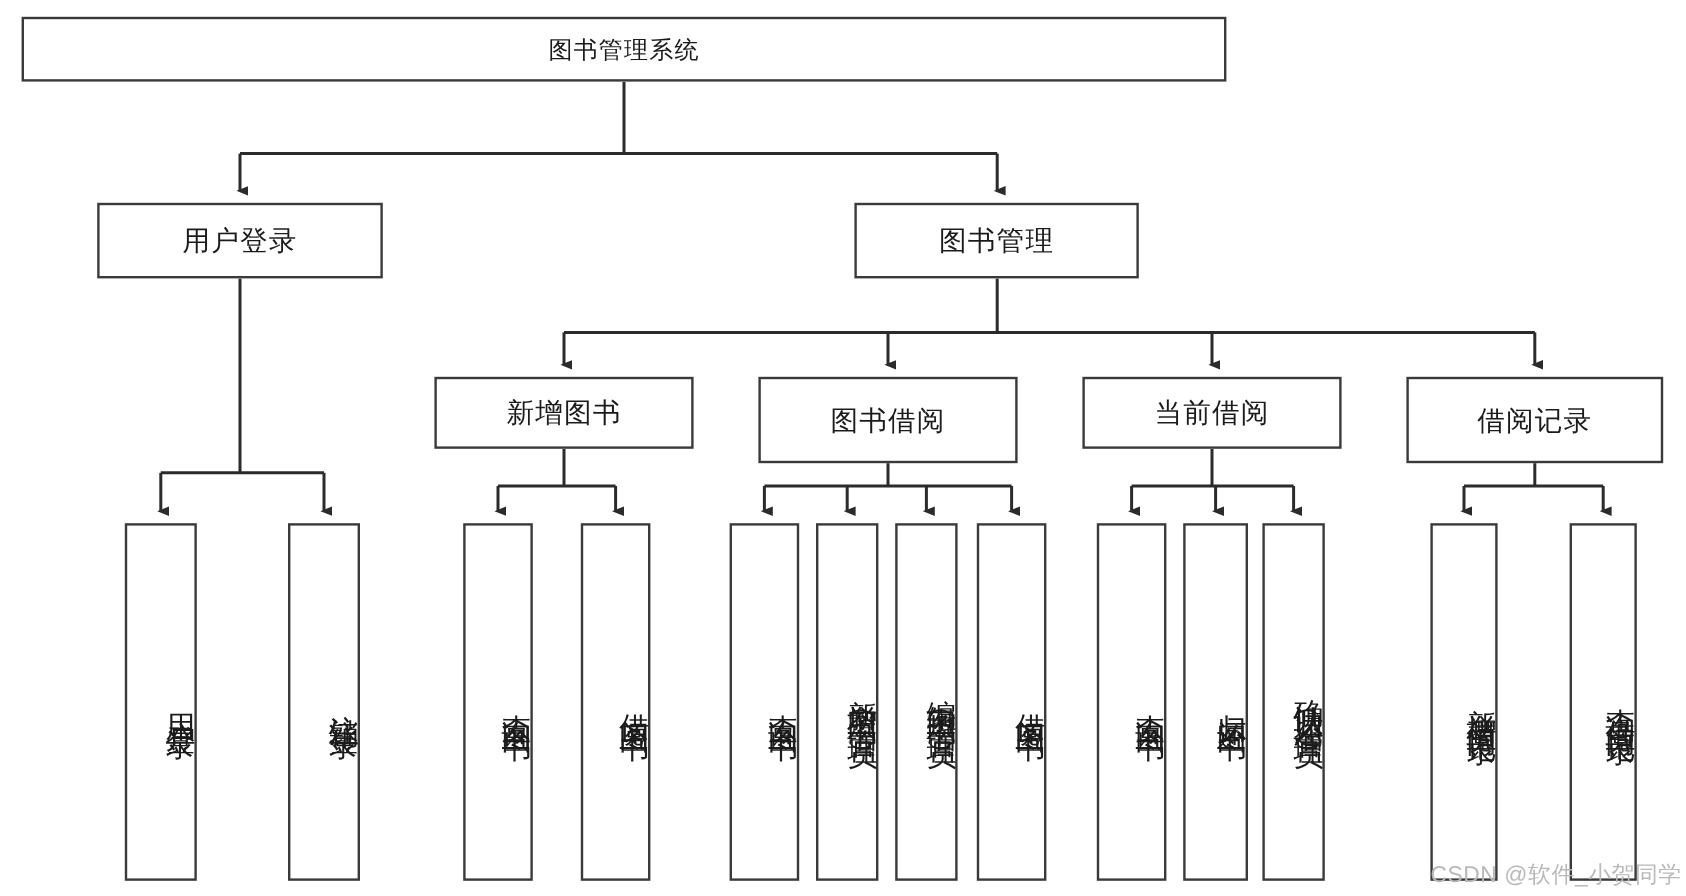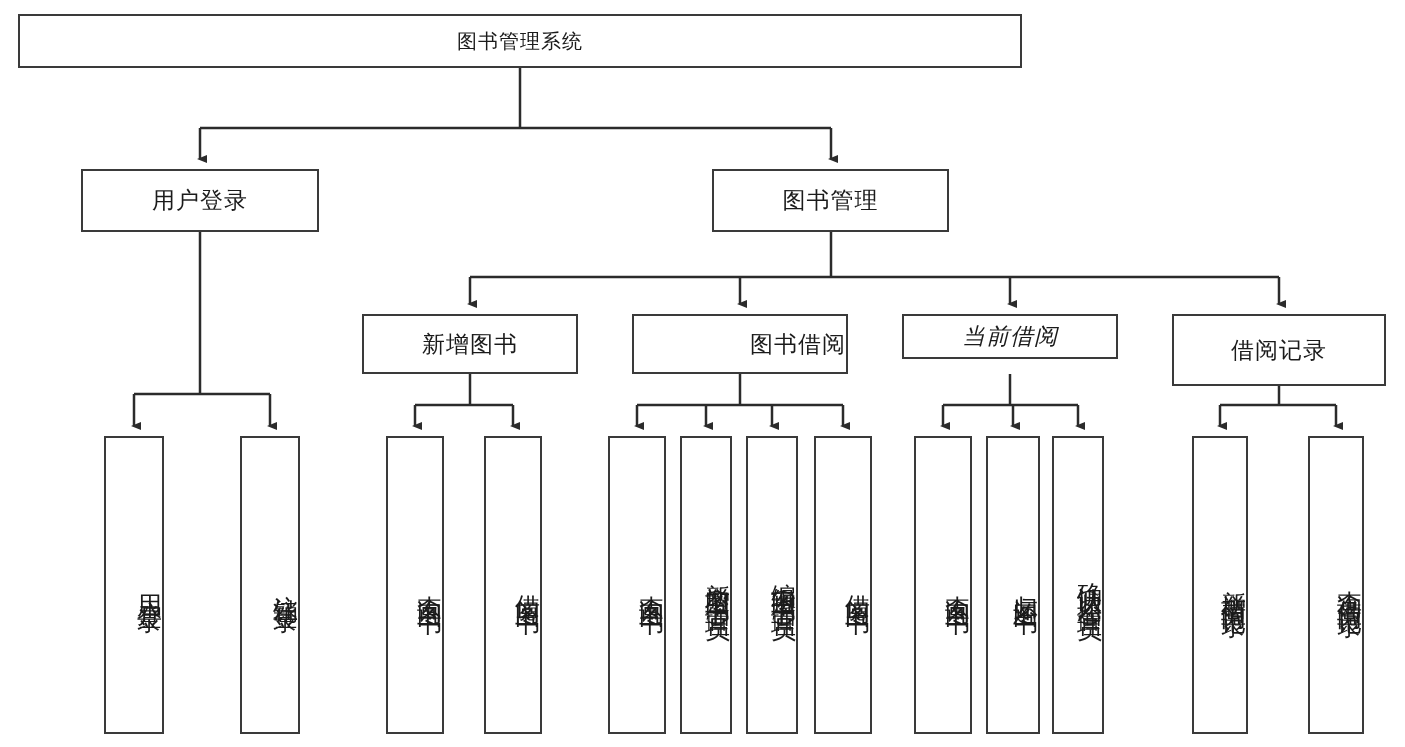--- a/index.html
+++ b/index.html
@@ -114,24 +114,24 @@
       </div>
       <div class="node horiz" style="left: 81px; top: 169px; width: 238px; height: 63px;">
         <span class="node-label">用户登录</span>
       </div>
       <div class="node horiz" style="left: 712px; top: 169px; width: 237px; height: 63px; justify-content: center;">
         <span class="node-label">图书管理</span>
       </div>
       <div class="node horiz" style="left: 362px; top: 314px; width: 216px; height: 60px;">
         <span class="node-label">新增图书</span>
       </div>
-      <div class="node horiz" style="left: 632px; top: 314px; width: 216px; height: 60px; justify-content: flex-end;">
+      <div class="node horiz" style="left: 632px; top: 314px; width: 216px; height: 72px;">
         <span class="node-label">图书借阅</span>
       </div>
-      <div class="node horiz" style="left: 902px; top: 314px; width: 216px; height: 45px; font-style: italic;">
+      <div class="node horiz" style="left: 902px; top: 314px; width: 216px; height: 60px;">
         <span class="node-label">当前借阅</span>
       </div>
       <div class="node horiz" style="left: 1172px; top: 314px; width: 214px; height: 72px;">
         <span class="node-label">借阅记录</span>
       </div>
       <div class="node vert" style="left: 104px; top: 436px; width: 60px; height: 298px;">
         <span class="node-label">用户登录</span>
       </div>
       <div class="node vert" style="left: 240px; top: 436px; width: 60px; height: 298px;">
         <span class="node-label">注销登录</span>
@@ -163,13 +163,14 @@
       <div class="node vert" style="left: 1052px; top: 436px; width: 52px; height: 298px;">
         <span class="node-label">确认归还（管理员）</span>
       </div>
       <div class="node vert" style="left: 1192px; top: 436px; width: 56px; height: 298px;">
         <span class="node-label">新增借阅记录</span>
       </div>
       <div class="node vert" style="left: 1308px; top: 436px; width: 56px; height: 298px;">
         <span class="node-label">查询借阅记录</span>
       </div>
     </div>
+  <div class="watermark" style="left: 1192px; top: 716px;">CSDN @软件_小贺同学</div>
 </div>
 
 </body></html>

